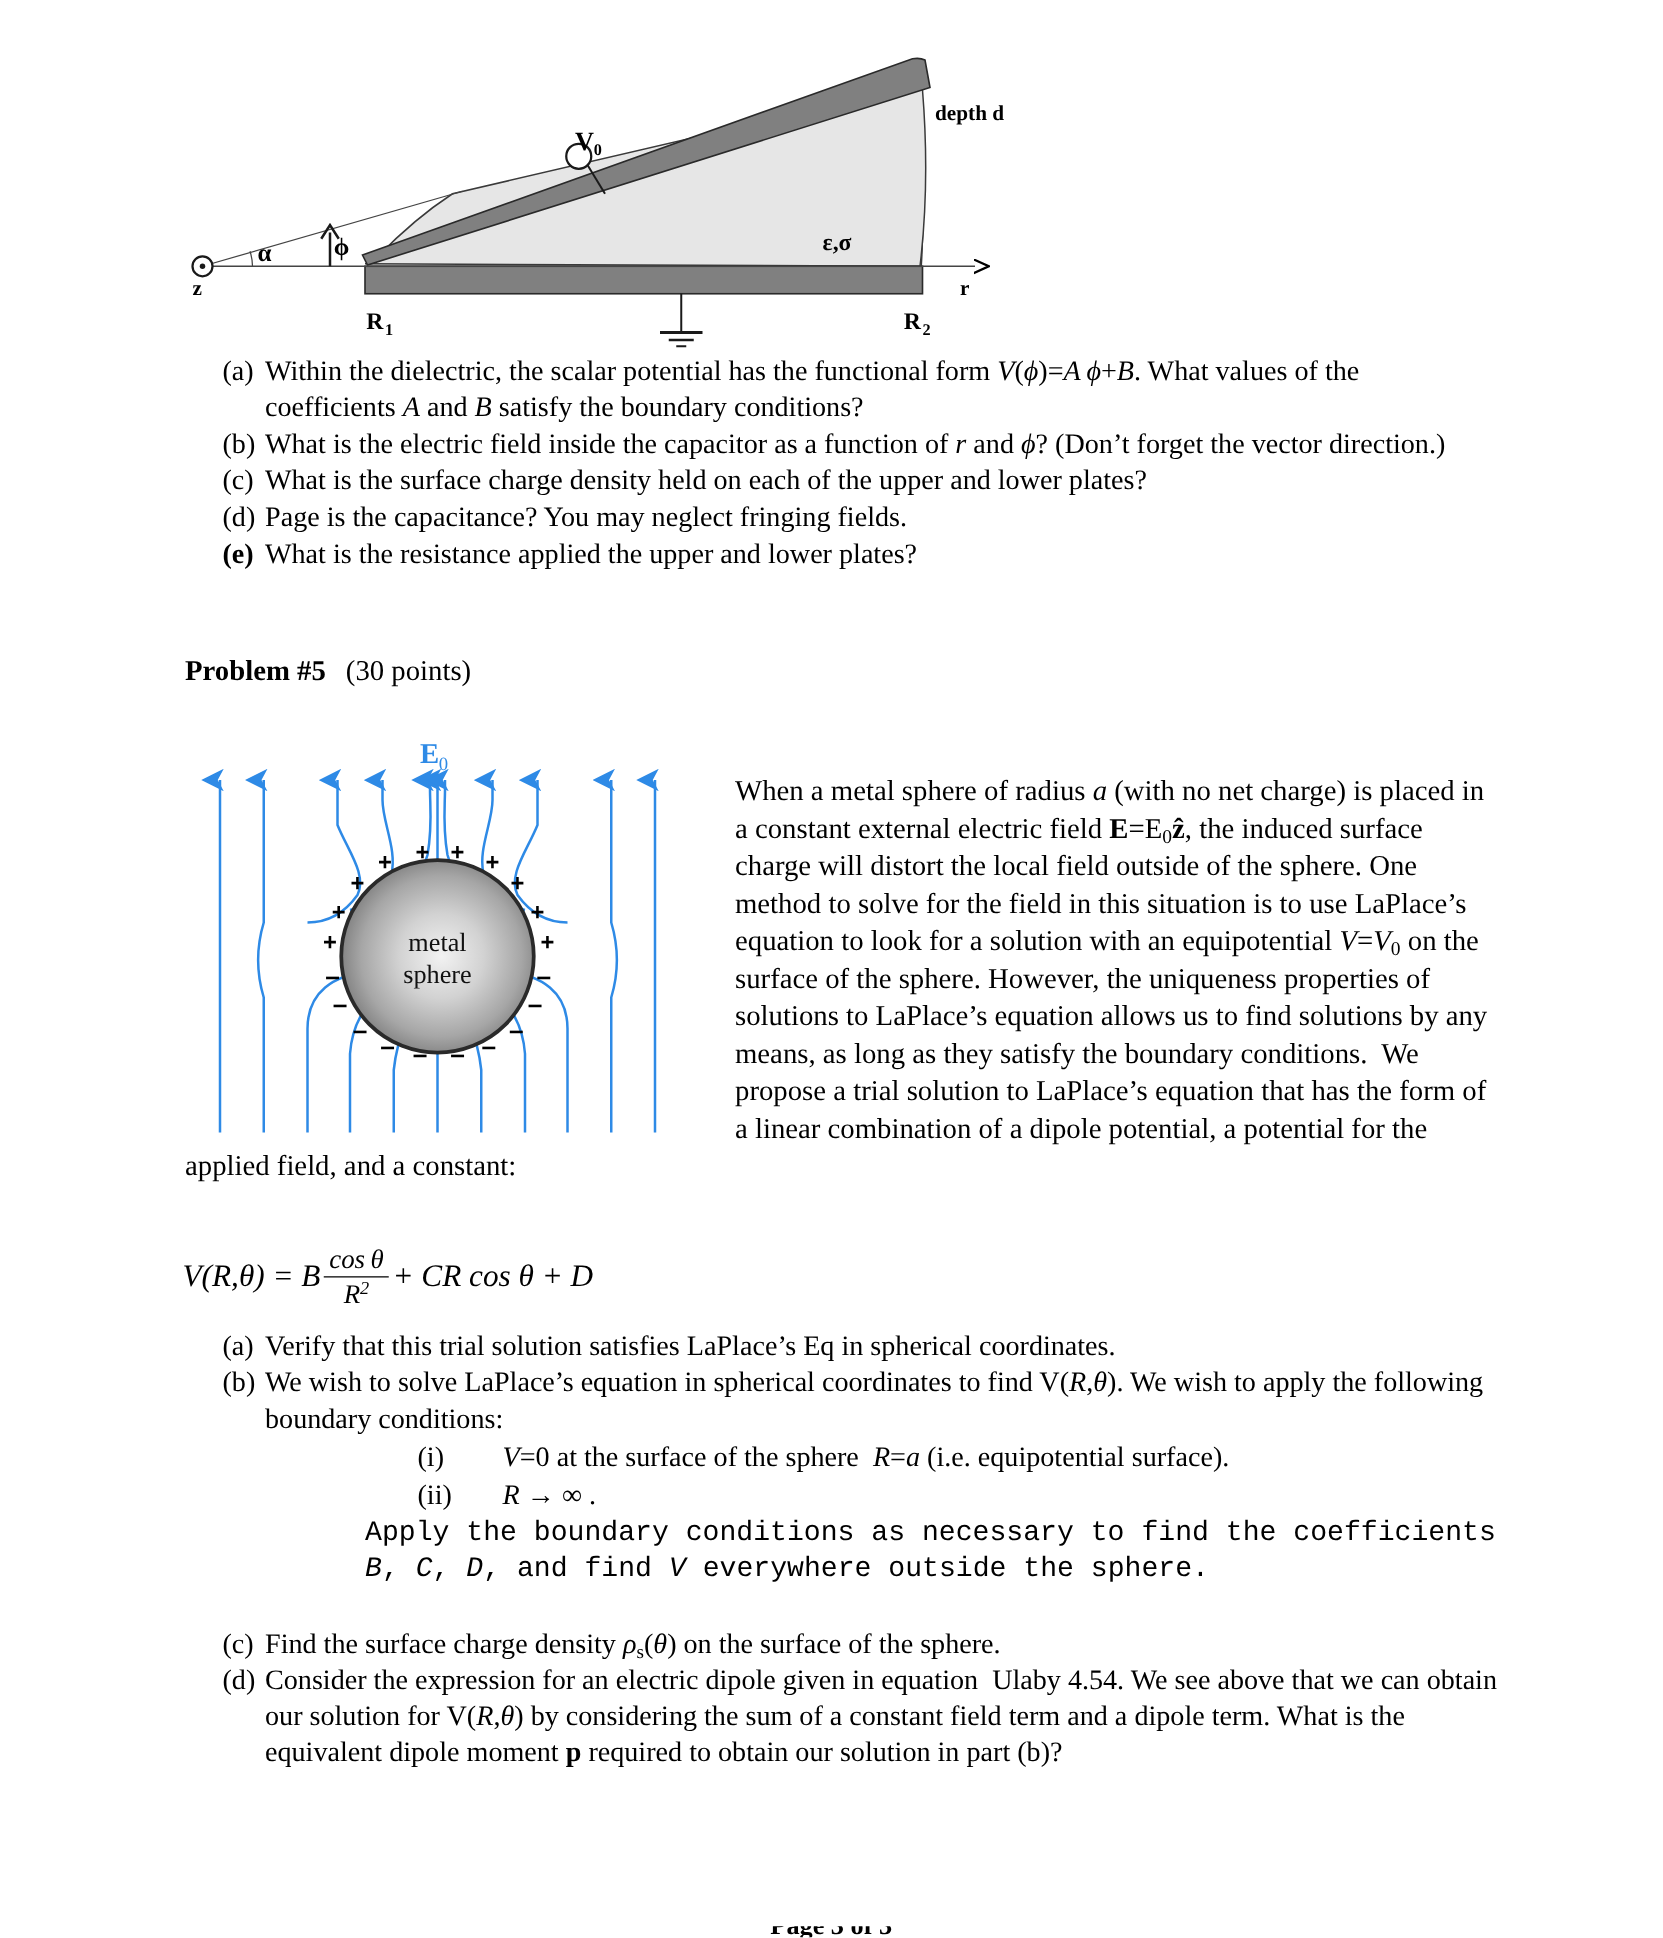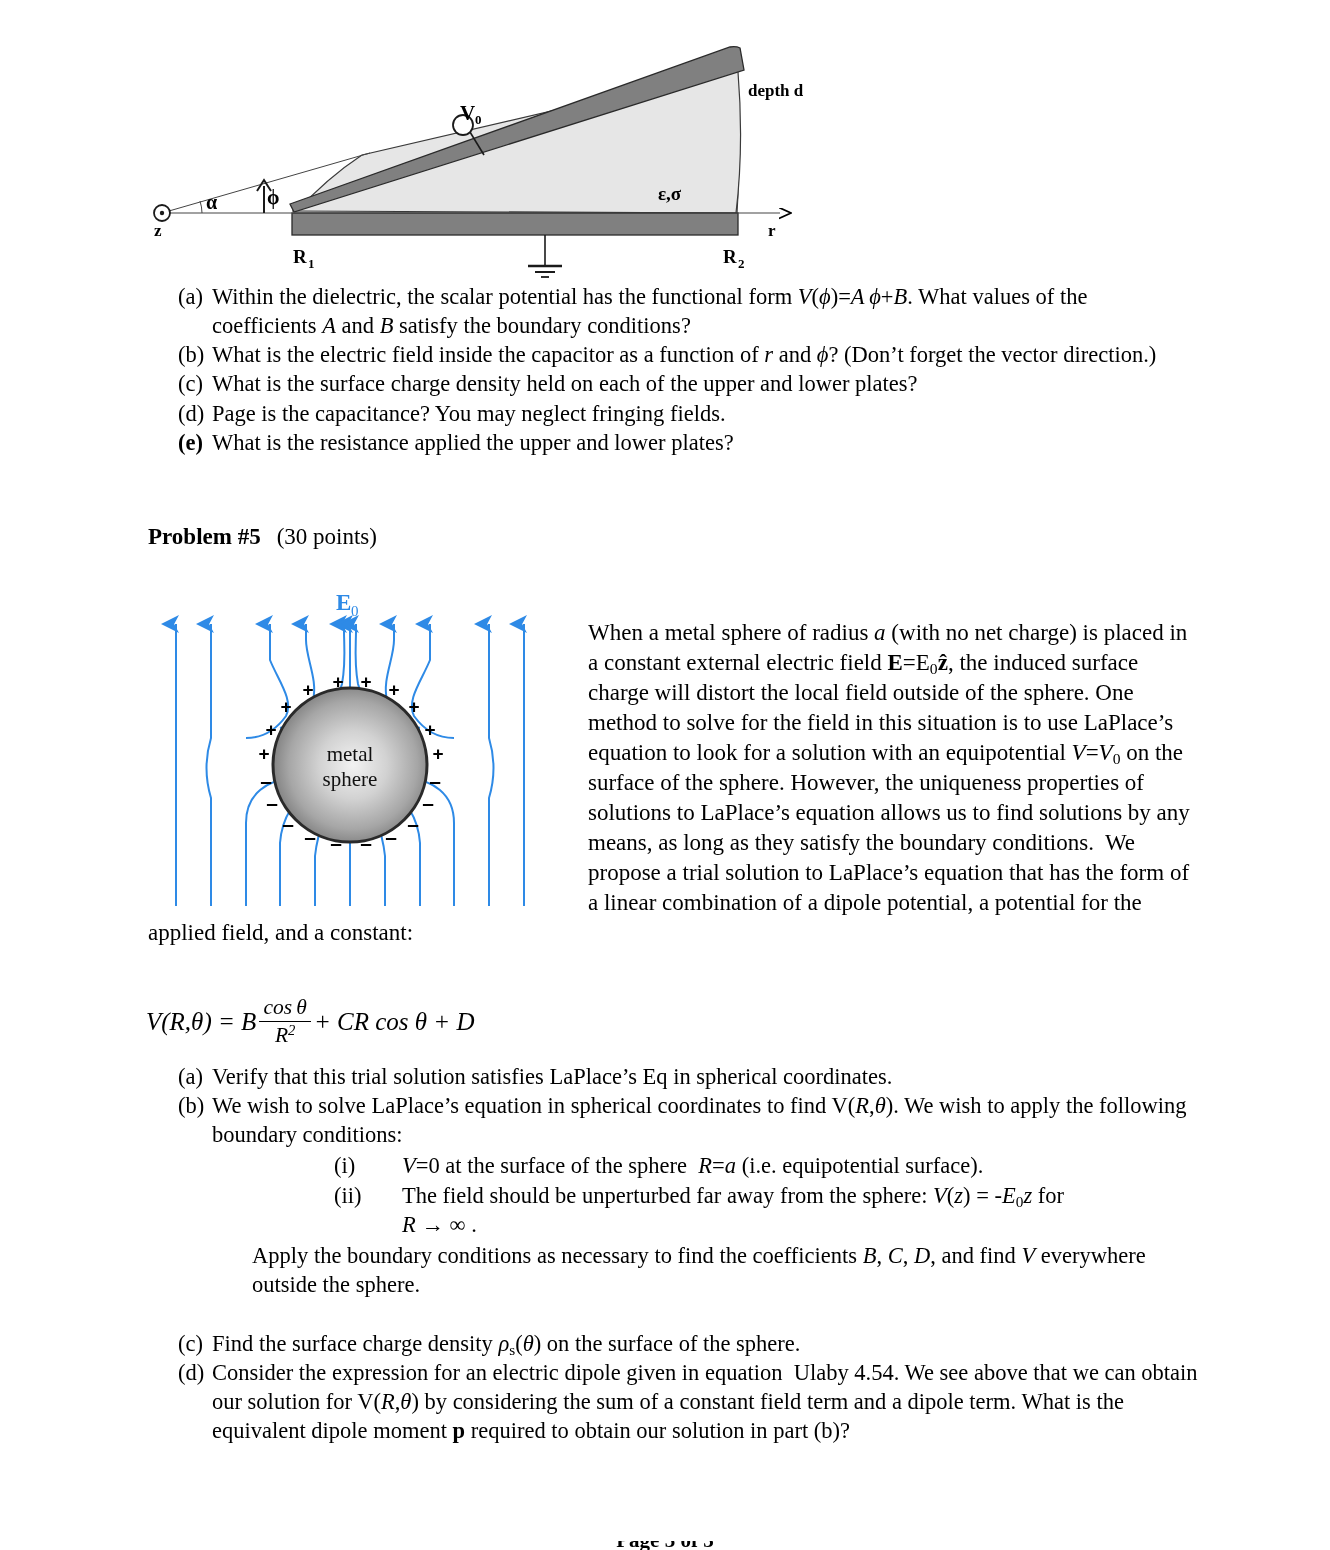--- a/index.html
+++ b/index.html
@@ -134,22 +134,23 @@
   .subitem {
     display: flex;
     align-items: flex-start;
   }
   .submarker {
     flex: 0 0 auto;
     width: 68px;
   }
   .subbody { flex: 1 1 auto; }
   .indent-para {
-    margin-left: 40px;
+    margin-left: 80px;
     margin-top: 2px;
+    font-family: Liberation Mono, monospace;
   }
   .gap { height: 30px; }
 
   
   #page-footer {
     position: absolute;
     left: 0;
     top: 1541px;
     width: 1330px;
     height: 9px;
@@ -350,21 +351,20 @@
     <span class="qbody">
       <span>We wish to solve LaPlace’s equation in spherical coordinates to find V(<i class="mi">R</i>,<i class="mi">θ</i>). We wish to apply the following boundary conditions:</span>
       <div class="sub-list">
         <div class="subitem">
           <span class="submarker">(i)</span>
           <span class="subbody"><i class="mi">V</i>=0 at the surface of the sphere&nbsp; <i class="mi">R</i>=<i class="mi">a</i> (i.e. equipotential surface).</span>
         </div>
         <div class="subitem">
           <span class="submarker">(ii)</span>
           <span class="subbody">
-            <span>The field should be unperturbed far away from the sphere: <i class="mi">V</i>(<i class="mi">z</i>) = -<i class="mi">E</i><sub>0</sub><i class="mi">z</i> for</span>
             <div><i class="mi">R</i> → ∞ .</div>
           </span>
         </div>
       </div>
       <div class="indent-para">Apply the boundary conditions as necessary to find the coefficients <i class="mi">B</i>, <i class="mi">C</i>, <i class="mi">D</i>, and find <i class="mi">V</i> everywhere outside the sphere.</div>
     </span>
   </div>
 
   <div class="gap"></div>
 

